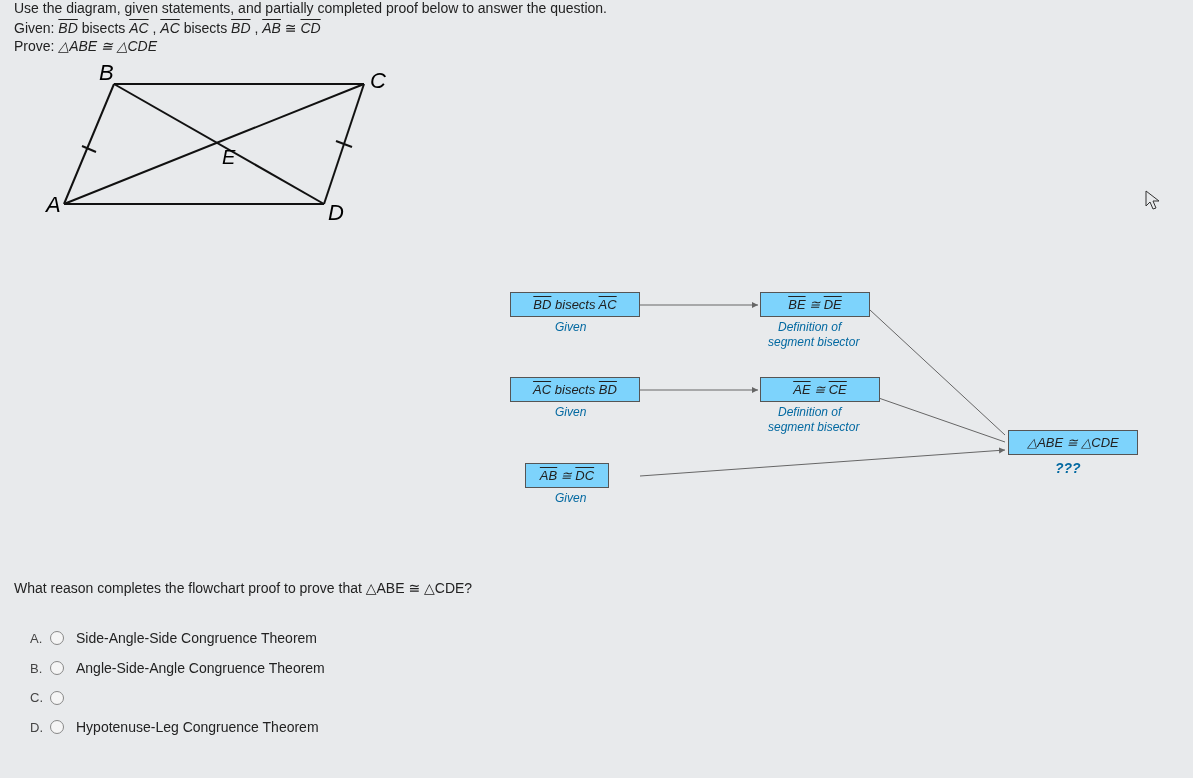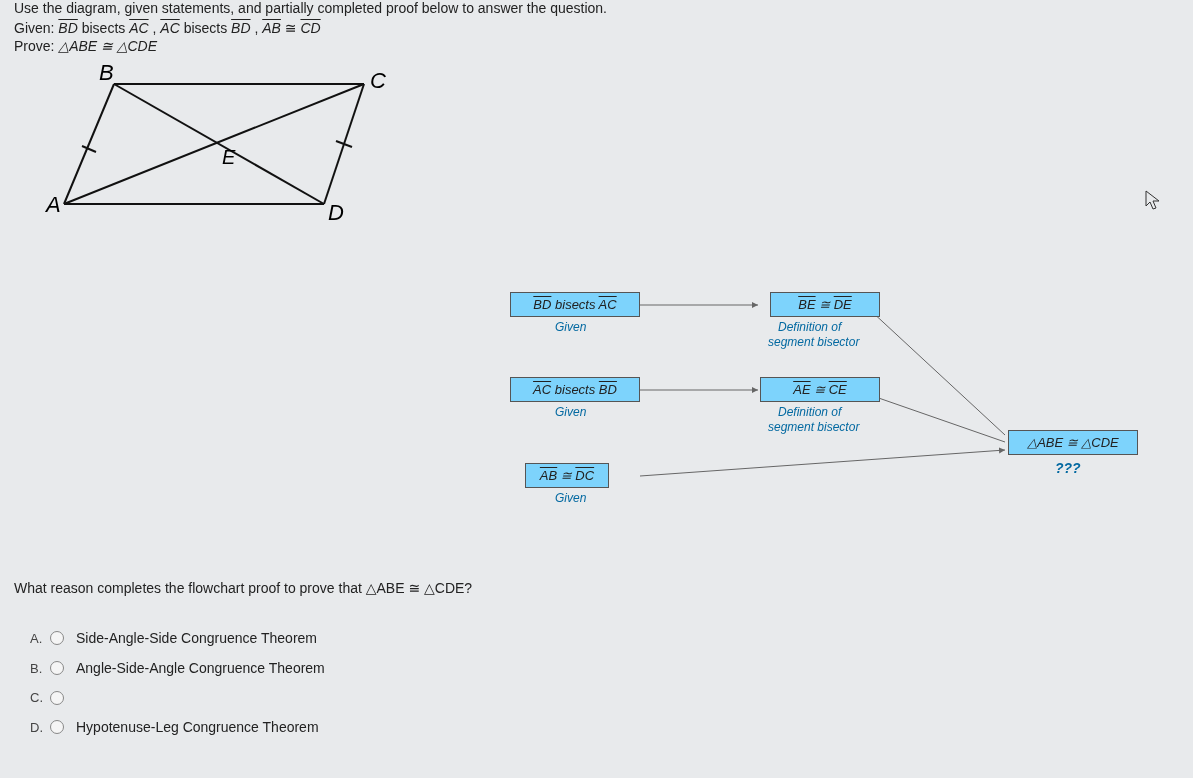--- a/index.html
+++ b/index.html
@@ -105,21 +105,21 @@
     <line x1="370" y1="105" x2="505" y2="152" stroke="#666" stroke-width="1"></line>
   </svg>
 
   <div class="fbox" style="left:10px; top:2px; width:130px;">
     <span style="text-decoration:overline">BD</span>
     <span> bisects </span>
     <span style="text-decoration:overline">AC</span>
   </div>
   <div class="flabel" style="left:55px; top:30px;">Given</div>
 
-  <div class="fbox" style="left:270px; top:2px; width:110px;">
+  <div class="fbox" style="left:260px; top:2px; width:110px;">
     <span style="text-decoration:overline">BE</span>
     <span> ≅ </span>
     <span style="text-decoration:overline">DE</span>
   </div>
   <div class="flabel" style="left:278px; top:30px;">Definition of</div>
   <div class="flabel" style="left:268px; top:45px;">segment bisector</div>
 
   <div class="fbox" style="left:10px; top:87px; width:130px;">
     <span style="text-decoration:overline">AC</span>
     <span> bisects </span>

